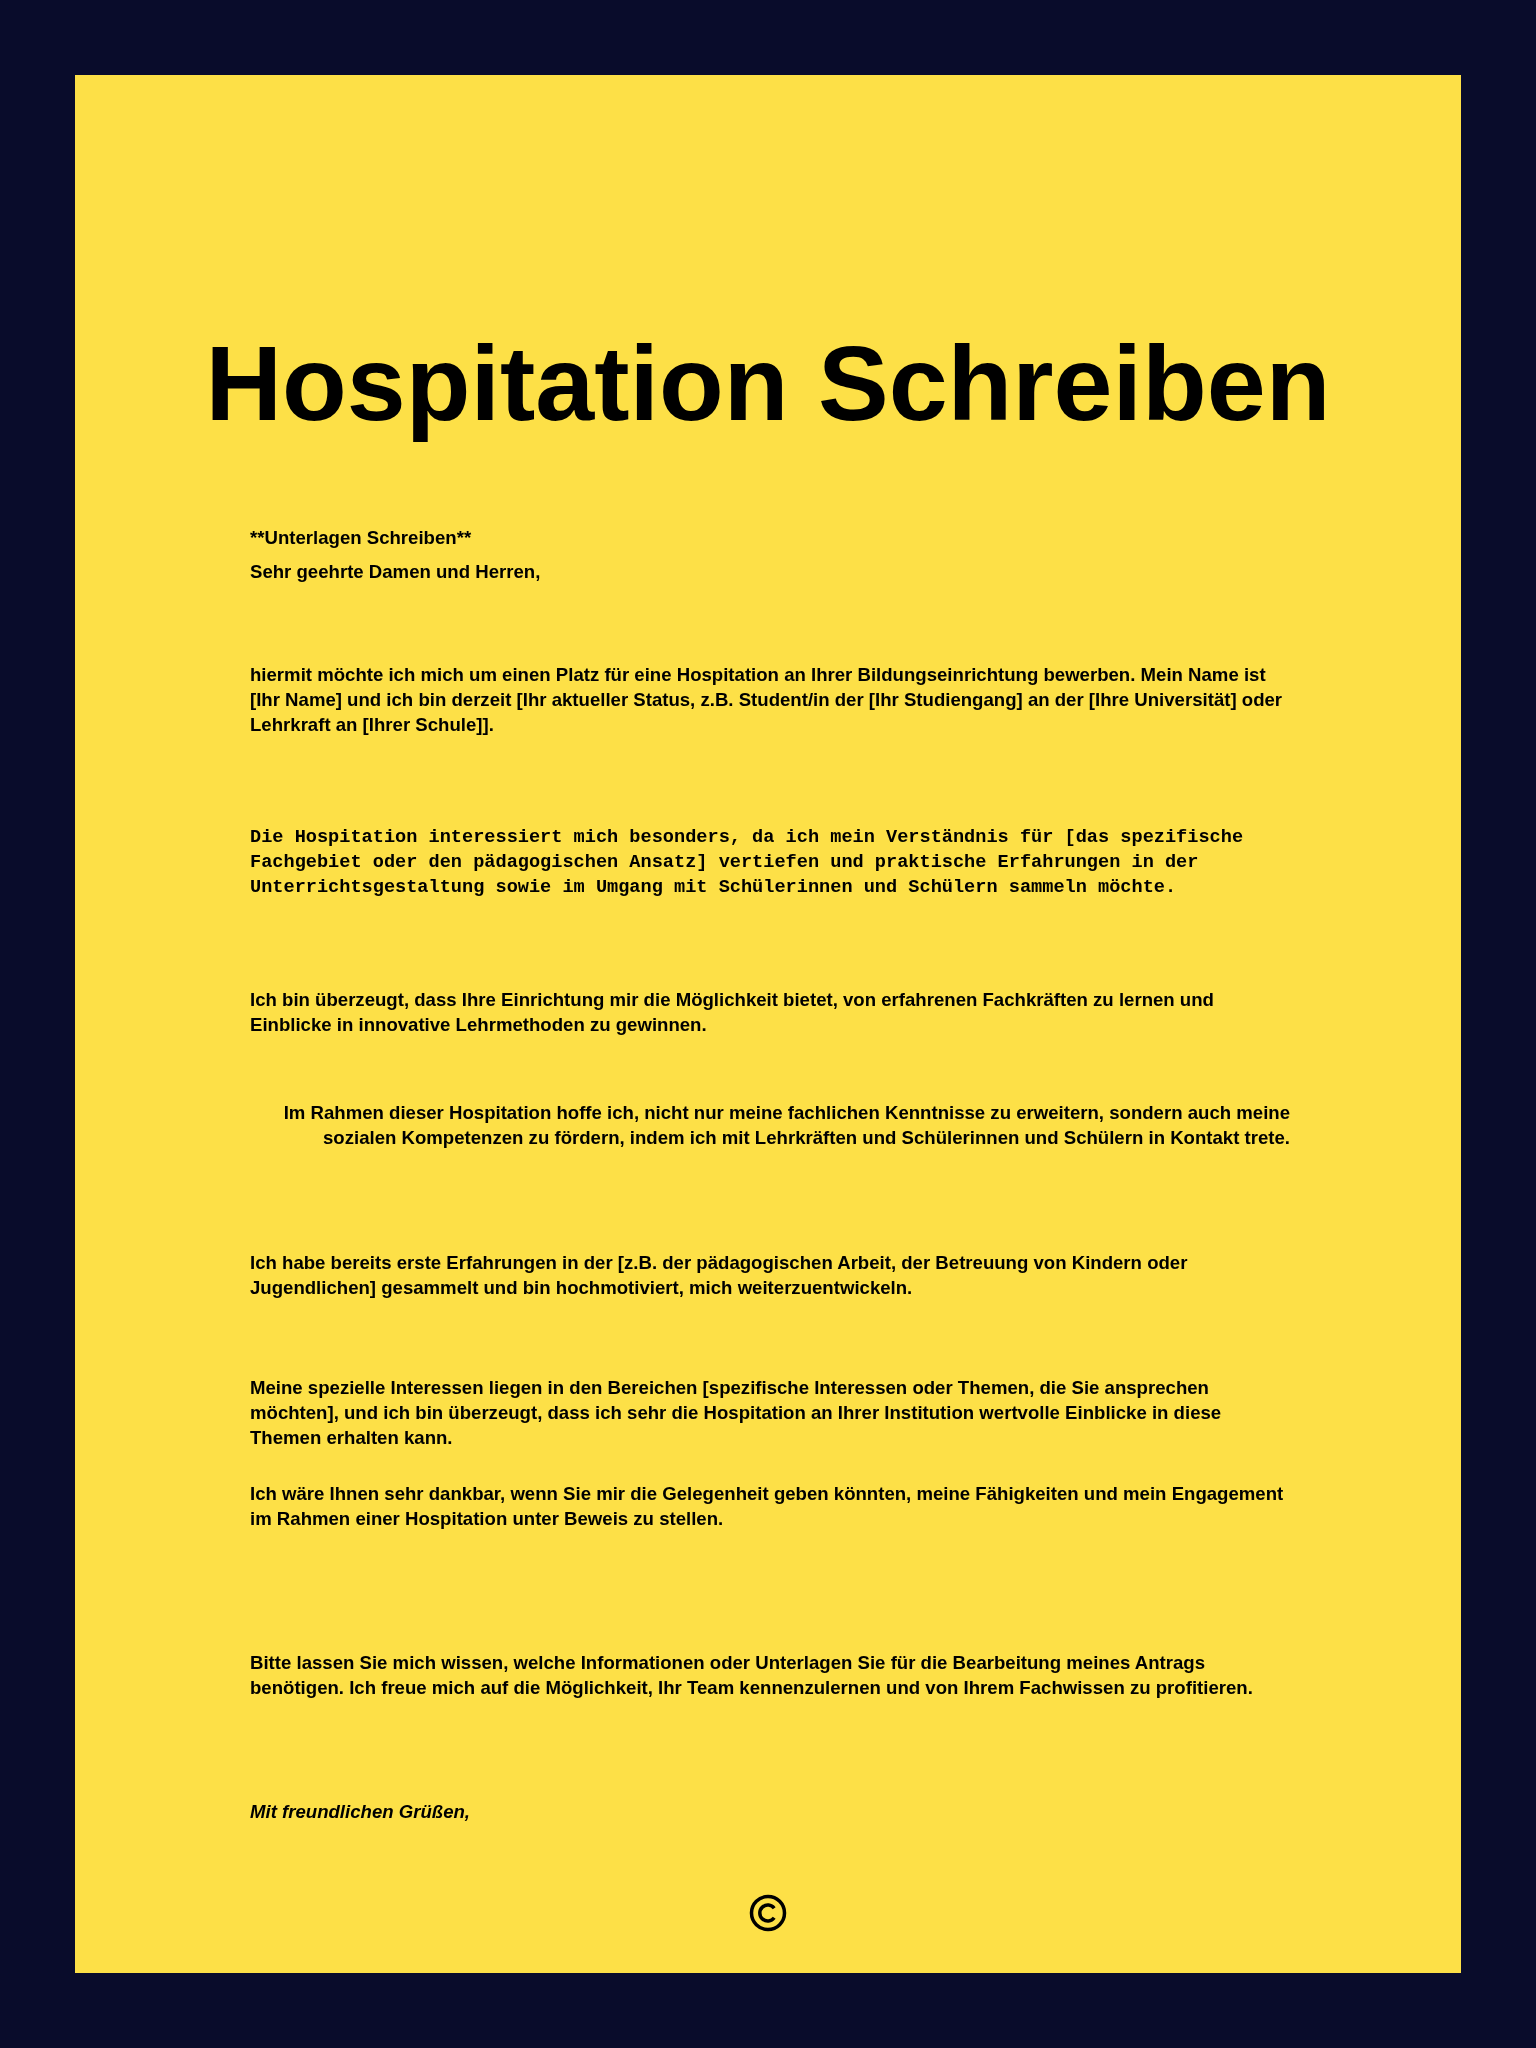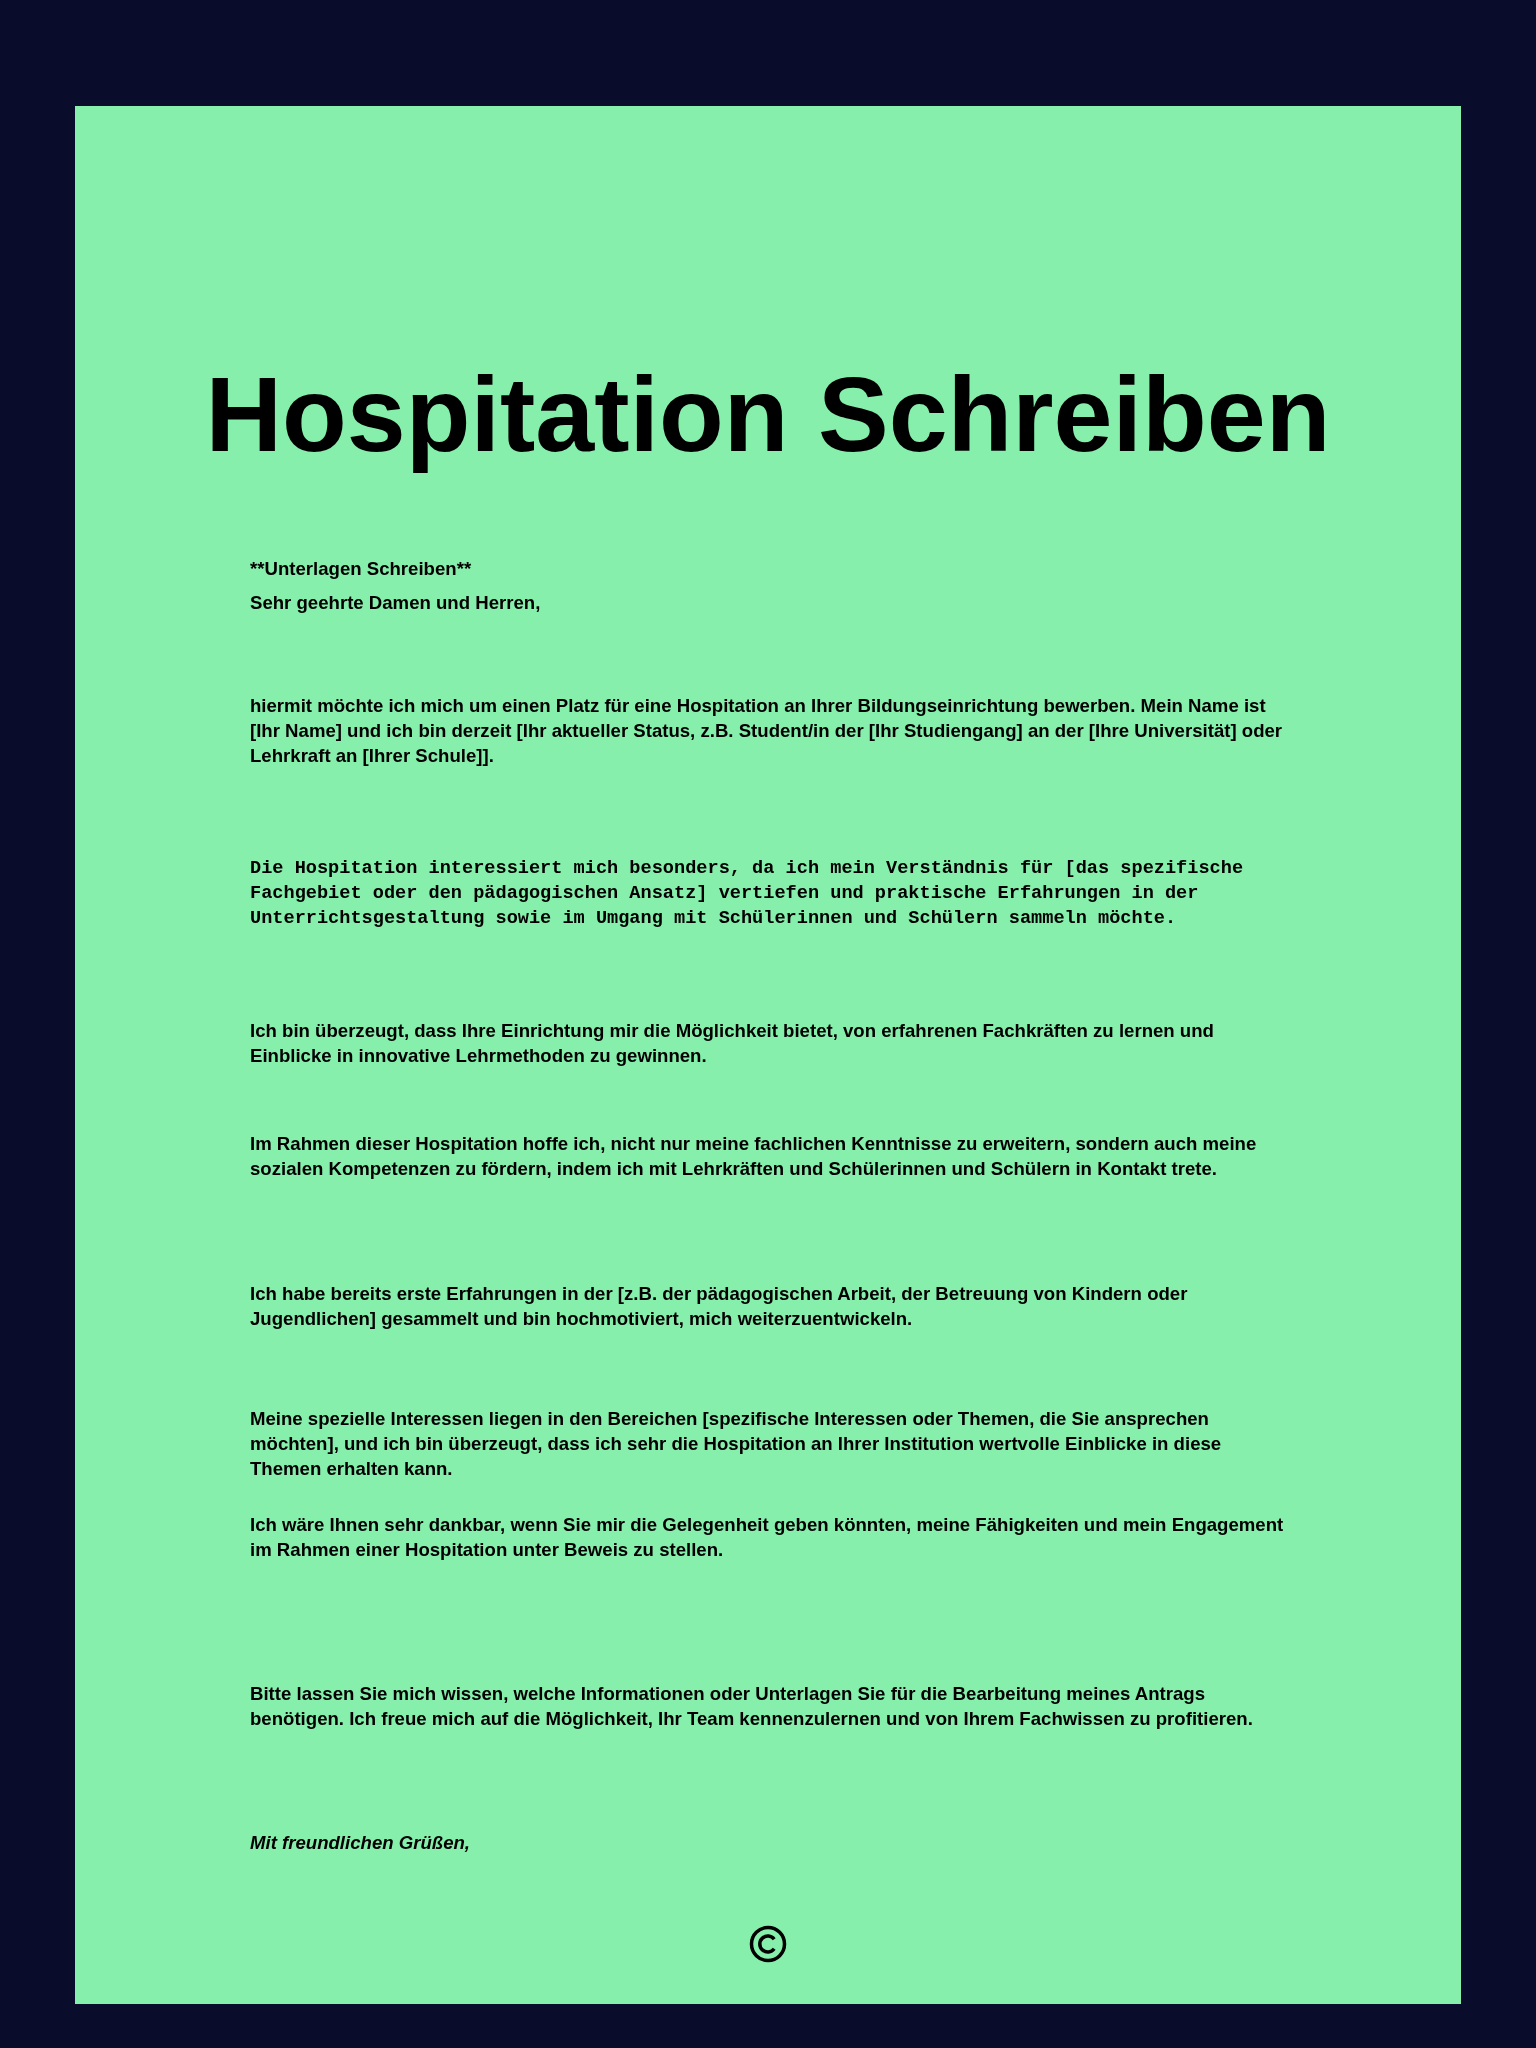--- a/index.html
+++ b/index.html
@@ -13,22 +13,21 @@
       position: relative;
       overflow: hidden;
       font-family: "Liberation Sans", sans-serif;
     }
     .card {
       position: absolute;
       left: 75px;
       top: 75px;
       width: 1386px;
       height: 1898px;
-      background: #86efac;
-      margin-top: 31px;
+      background: #fde047;
     }
     .title {
       position: absolute;
       left: 0;
       top: 248px;
       width: 100%;
       text-align: center;
       font-family: "Liberation Sans", sans-serif;
       font-weight: bold;
       font-size: 106px;
@@ -50,21 +49,21 @@
     }
     .para {
       margin: 0;
       padding: 0;
     }
     .p-heading { position: absolute; top: 0; }
     .p-greet { position: absolute; top: 34px; }
     .p1 { position: absolute; top: 137px; }
     .p2 { position: absolute; top: 300px; font-family: Liberation Mono, monospace; }
     .p3 { position: absolute; top: 462px; }
-    .p4 { position: absolute; top: 575px; }
+    .p4 { position: absolute; top: 575px; text-align: right; }
     .p5 { position: absolute; top: 725px; }
     .p6 { position: absolute; top: 850px; }
     .p7 { position: absolute; top: 956px; }
     .p8 { position: absolute; top: 1125px; }
     .p-close { position: absolute; top: 1274px; font-style: italic; }
     .copyright {
       position: absolute;
       left: 0;
       top: 1818px;
       width: 100%;

